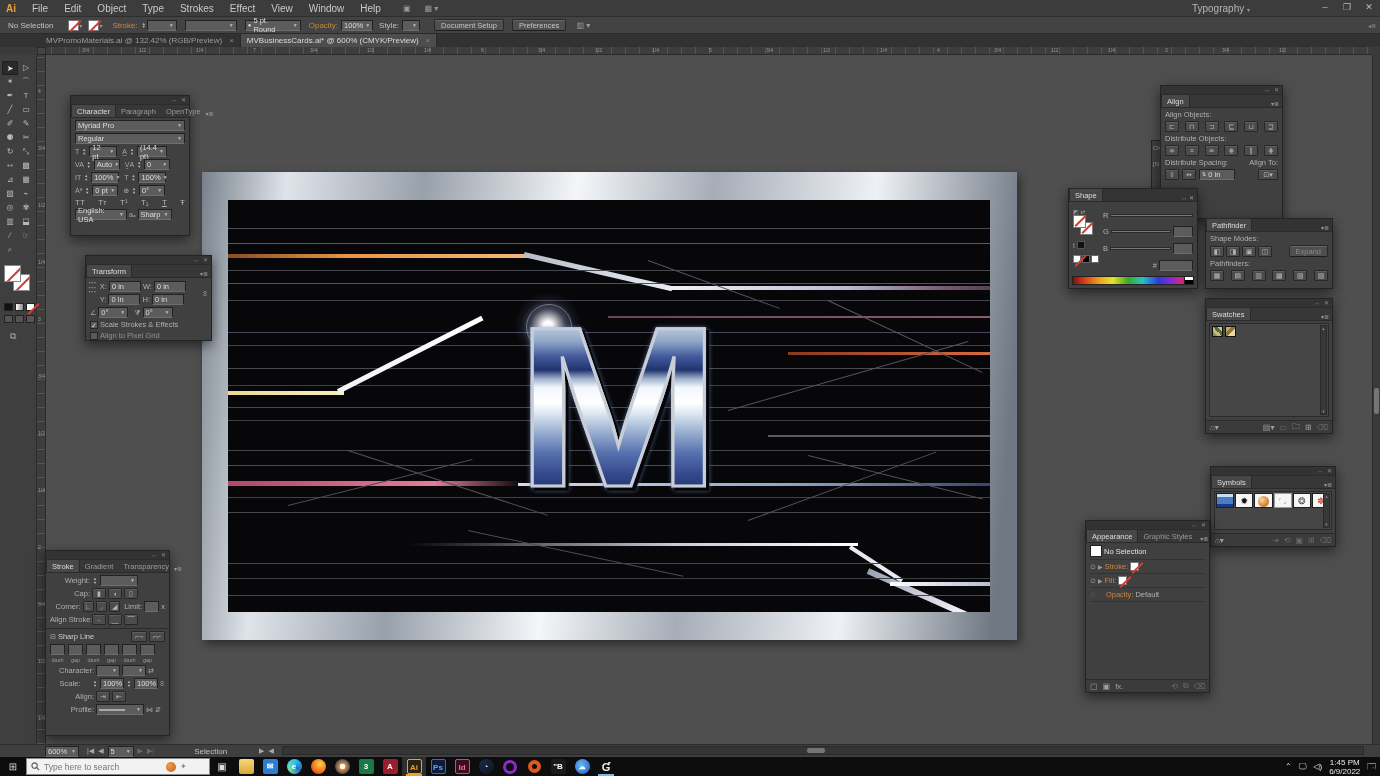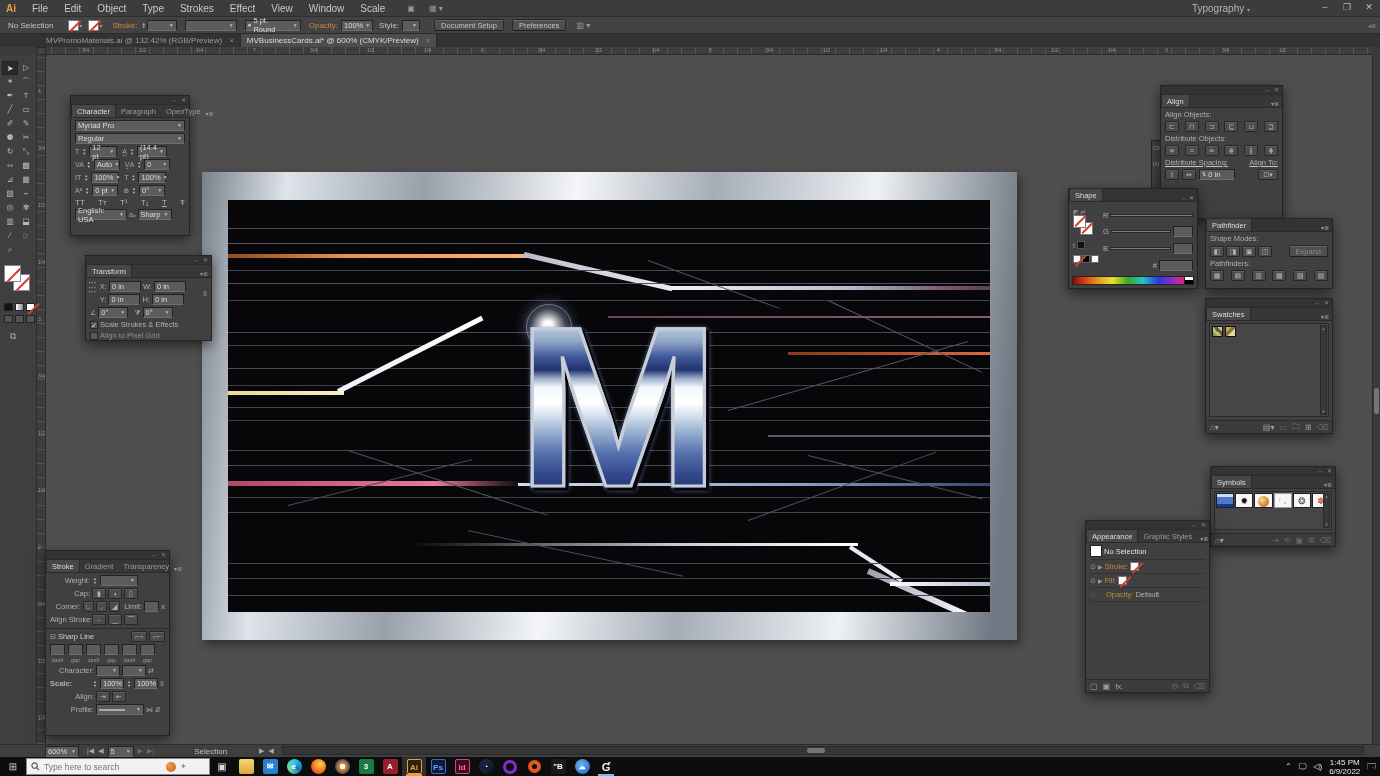--- a/index.html
+++ b/index.html
@@ -126,21 +126,21 @@
   .runbar { position:absolute; left:4px; bottom:0; width:16px; height:2px; background:#76b9ed; }
   .tb-app.activeapp { background:#2e2e2e; }
   #tray { margin-left:auto; display:flex; align-items:center; gap:7px; color:#e8e8e8; font-size:8px; padding-right:4px; }
   #clock { text-align:center; font-size:8px; line-height:9px; }
 </style>
 </head>
 <body>
 
 <div id="titlebar">
   <span id="ai-logo">Ai</span>
-  <span id="menubar"><span class="menu-item">File</span><span class="menu-item">Edit</span><span class="menu-item">Object</span><span class="menu-item">Type</span><span class="menu-item">Strokes</span><span class="menu-item">Effect</span><span class="menu-item">View</span><span class="menu-item">Window</span><span class="menu-item">Scale</span></span>
+  <span id="menubar"><span class="menu-item">File</span><span class="menu-item">Edit</span><span class="menu-item">Object</span><span class="menu-item">Type</span><span class="menu-item">Strokes</span><span class="menu-item">Effect</span><span class="menu-item">View</span><span class="menu-item">Window</span><span class="menu-item">Help</span></span>
   <span class="tb-ic">▣</span>
   <span class="tb-ic">▦ ▾</span>
   <span id="workspace"><span>Typography</span> <span class="tri">▾</span></span>
   <span class="winbtn" style="right:44px;">–</span>
   <span class="winbtn" style="right:22px;">❐</span>
   <span class="winbtn" style="right:0;">✕</span>
 </div>
 
 <div id="optionsbar">
   <span class="ob-label" style="margin-left:8px;">No Selection</span>
@@ -586,21 +586,21 @@
         <span></span>
         <span class="dd-arrow">▼</span>
       </span>
     <span class="fld" style="width:24px;">
         <span></span>
         <span class="dd-arrow">▼</span>
       </span>
     <span class="glyph">⇄</span>
   </div>
   <div class="prow">
-      <span class="plabel" style="width:44px; text-align:left;font-weight:bold;">Scale:</span>
+      <span class="plabel" style="width:44px; text-align:center;">Scale:</span>
     <span class="stp">
         <span>▲</span>
         <span>▼</span>
       </span>
     <span class="fld" style="width:24px;">
         <span>100%</span>
       </span>
     <span class="stp">
         <span>▲</span>
         <span>▼</span>
@@ -654,21 +654,21 @@
       <span class="plabel">Distribute Objects:</span>
     </div>
   <div class="prow" style="justify-content:space-between;">
     <span class="ib">≑</span>
     <span class="ib">≡</span>
     <span class="ib">≐</span>
     <span class="ib">⋕</span>
     <span class="ib">∥</span>
     <span class="ib">⋕</span>
   </div>
-  <div class="prow" style="justify-content:space-between;text-decoration:underline;">
+  <div class="prow" style="justify-content:space-between;">
     <span class="plabel">Distribute Spacing:</span>
     <span class="plabel">Align To:</span>
   </div>
   <div class="prow" style="justify-content:space-between;">
     <span style="display:flex; gap:3px; align-items:center;">
       <span class="ib">⇳</span>
       <span class="ib">⇹</span>
       <span class="fld" style="width:36px;"><span style="font-size:5px;">⇅</span>&nbsp;<span>0 in</span></span>
     </span>
     <span class="ib" style="width:20px;">⊡▾</span>

